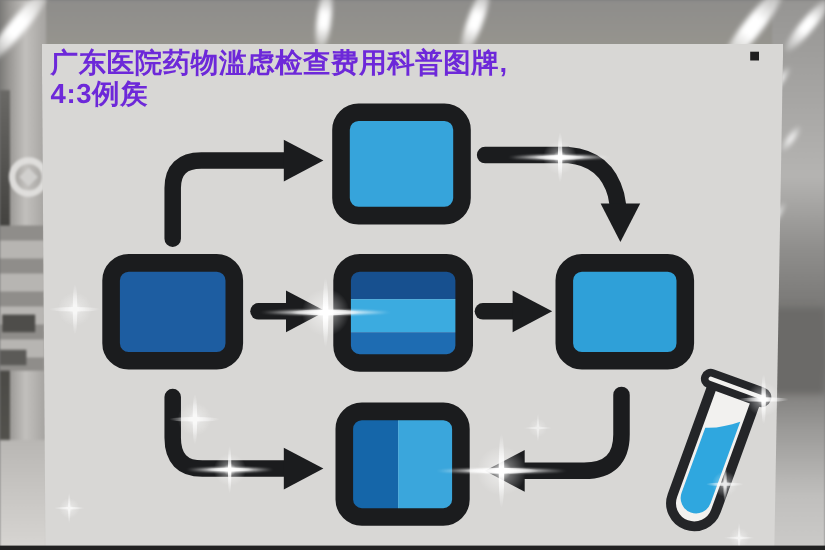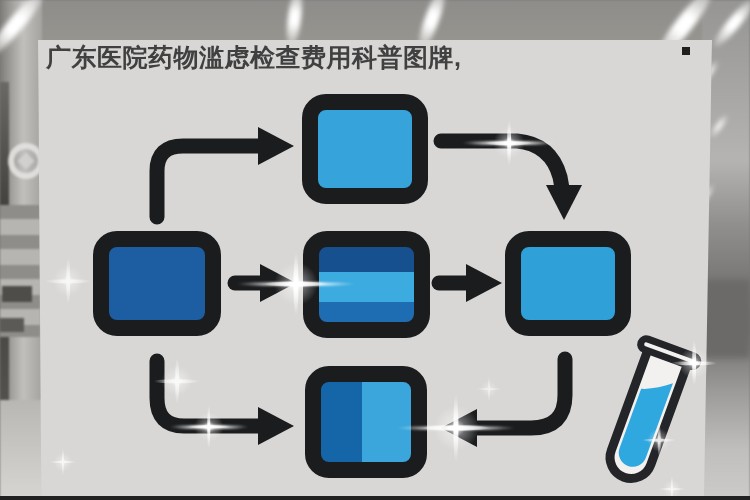--- a/index.html
+++ b/index.html
@@ -34,21 +34,21 @@
   .s4{left:676px;top:-20px;width:17px;height:88px;transform:rotate(38deg);}
   .s5{left:728px;top:-8px;width:12px;height:62px;transform:rotate(40deg);}
   .s6{left:706px;top:58px;width:6px;height:30px;transform:rotate(36deg);opacity:.85;}
   .s7{left:716px;top:112px;width:6px;height:28px;transform:rotate(36deg);opacity:.8;}
   .s8{left:704px;top:182px;width:5px;height:26px;transform:rotate(34deg);opacity:.75;}
 
   
   .card{position:absolute;left:38px;top:40px;width:674px;height:460px;background:#d8d7d5;
         clip-path:polygon(0% 0%,100% 0%,98.8% 100%,0.5% 100%);
         box-shadow:0 0 14px rgba(0,0,0,.28);}
-  .title{position:absolute;left:8px;top:3px;color:#404040;font-weight:700;
+  .title{position:absolute;left:8px;top:3px;color:#6d28d9;font-weight:700;
          font-size:25px;line-height:29px;letter-spacing:.5px;white-space:nowrap;}
   .corner-mark{position:absolute;right:22px;top:7px;width:8px;height:8px;background:#1f1f1f;}
 
   
   .overlay{position:absolute;left:0;top:0;width:750px;height:500px;pointer-events:none;}
 
   
   #app{--sparkle:#ffffff;}
   .sparkle{position:absolute;pointer-events:none;
       background:radial-gradient(circle,rgba(255,255,255,.95) 0%,rgba(255,255,255,.35) 22%,rgba(255,255,255,0) 55%);}
@@ -84,20 +84,21 @@
     <div class="streak s4"></div>
     <div class="streak s5"></div>
     <div class="streak s6"></div>
     <div class="streak s7"></div>
     <div class="streak s8"></div>
   </div>
 
   <div class="card" style="background: rgb(216, 215, 213);">
     <div class="title">
       <div>广东医院药物滥虑检查费用科普图牌,</div>
+      <div>4:3例矦</div>
     </div>
     <div class="corner-mark" style="background: rgb(31, 31, 31);"></div>
   </div>
 
   <svg class="overlay" viewBox="0 0 750 500">
     <defs>
       <clipPath id="clip-center">
           <rect x="311" y="239" width="111" height="91" rx="14"></rect>
         </clipPath>
       <clipPath id="clip-bottom">

